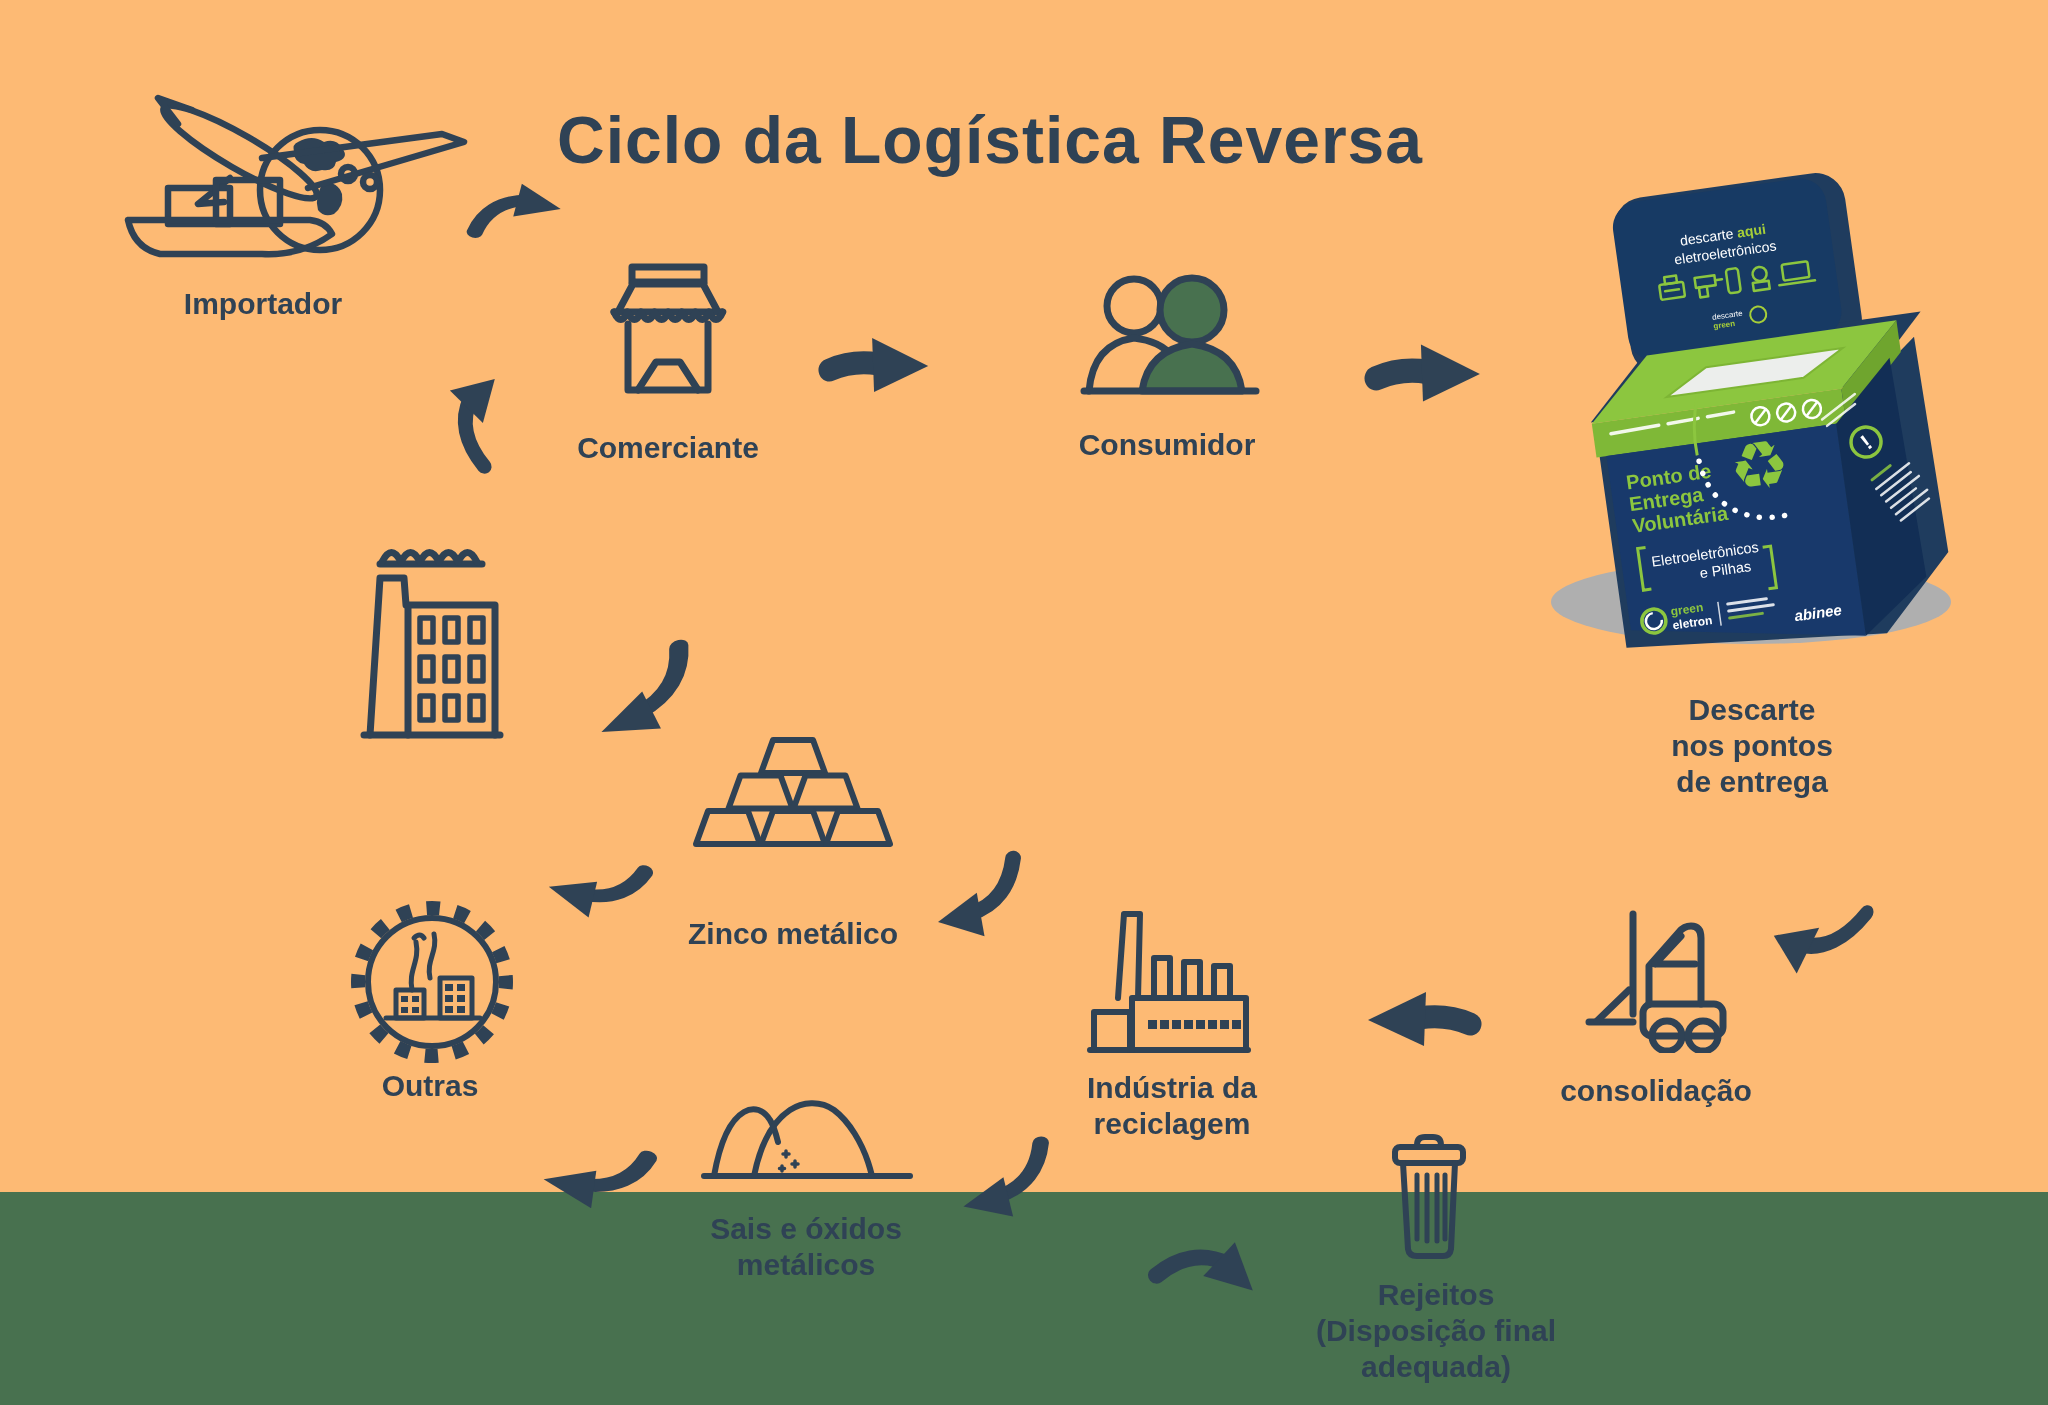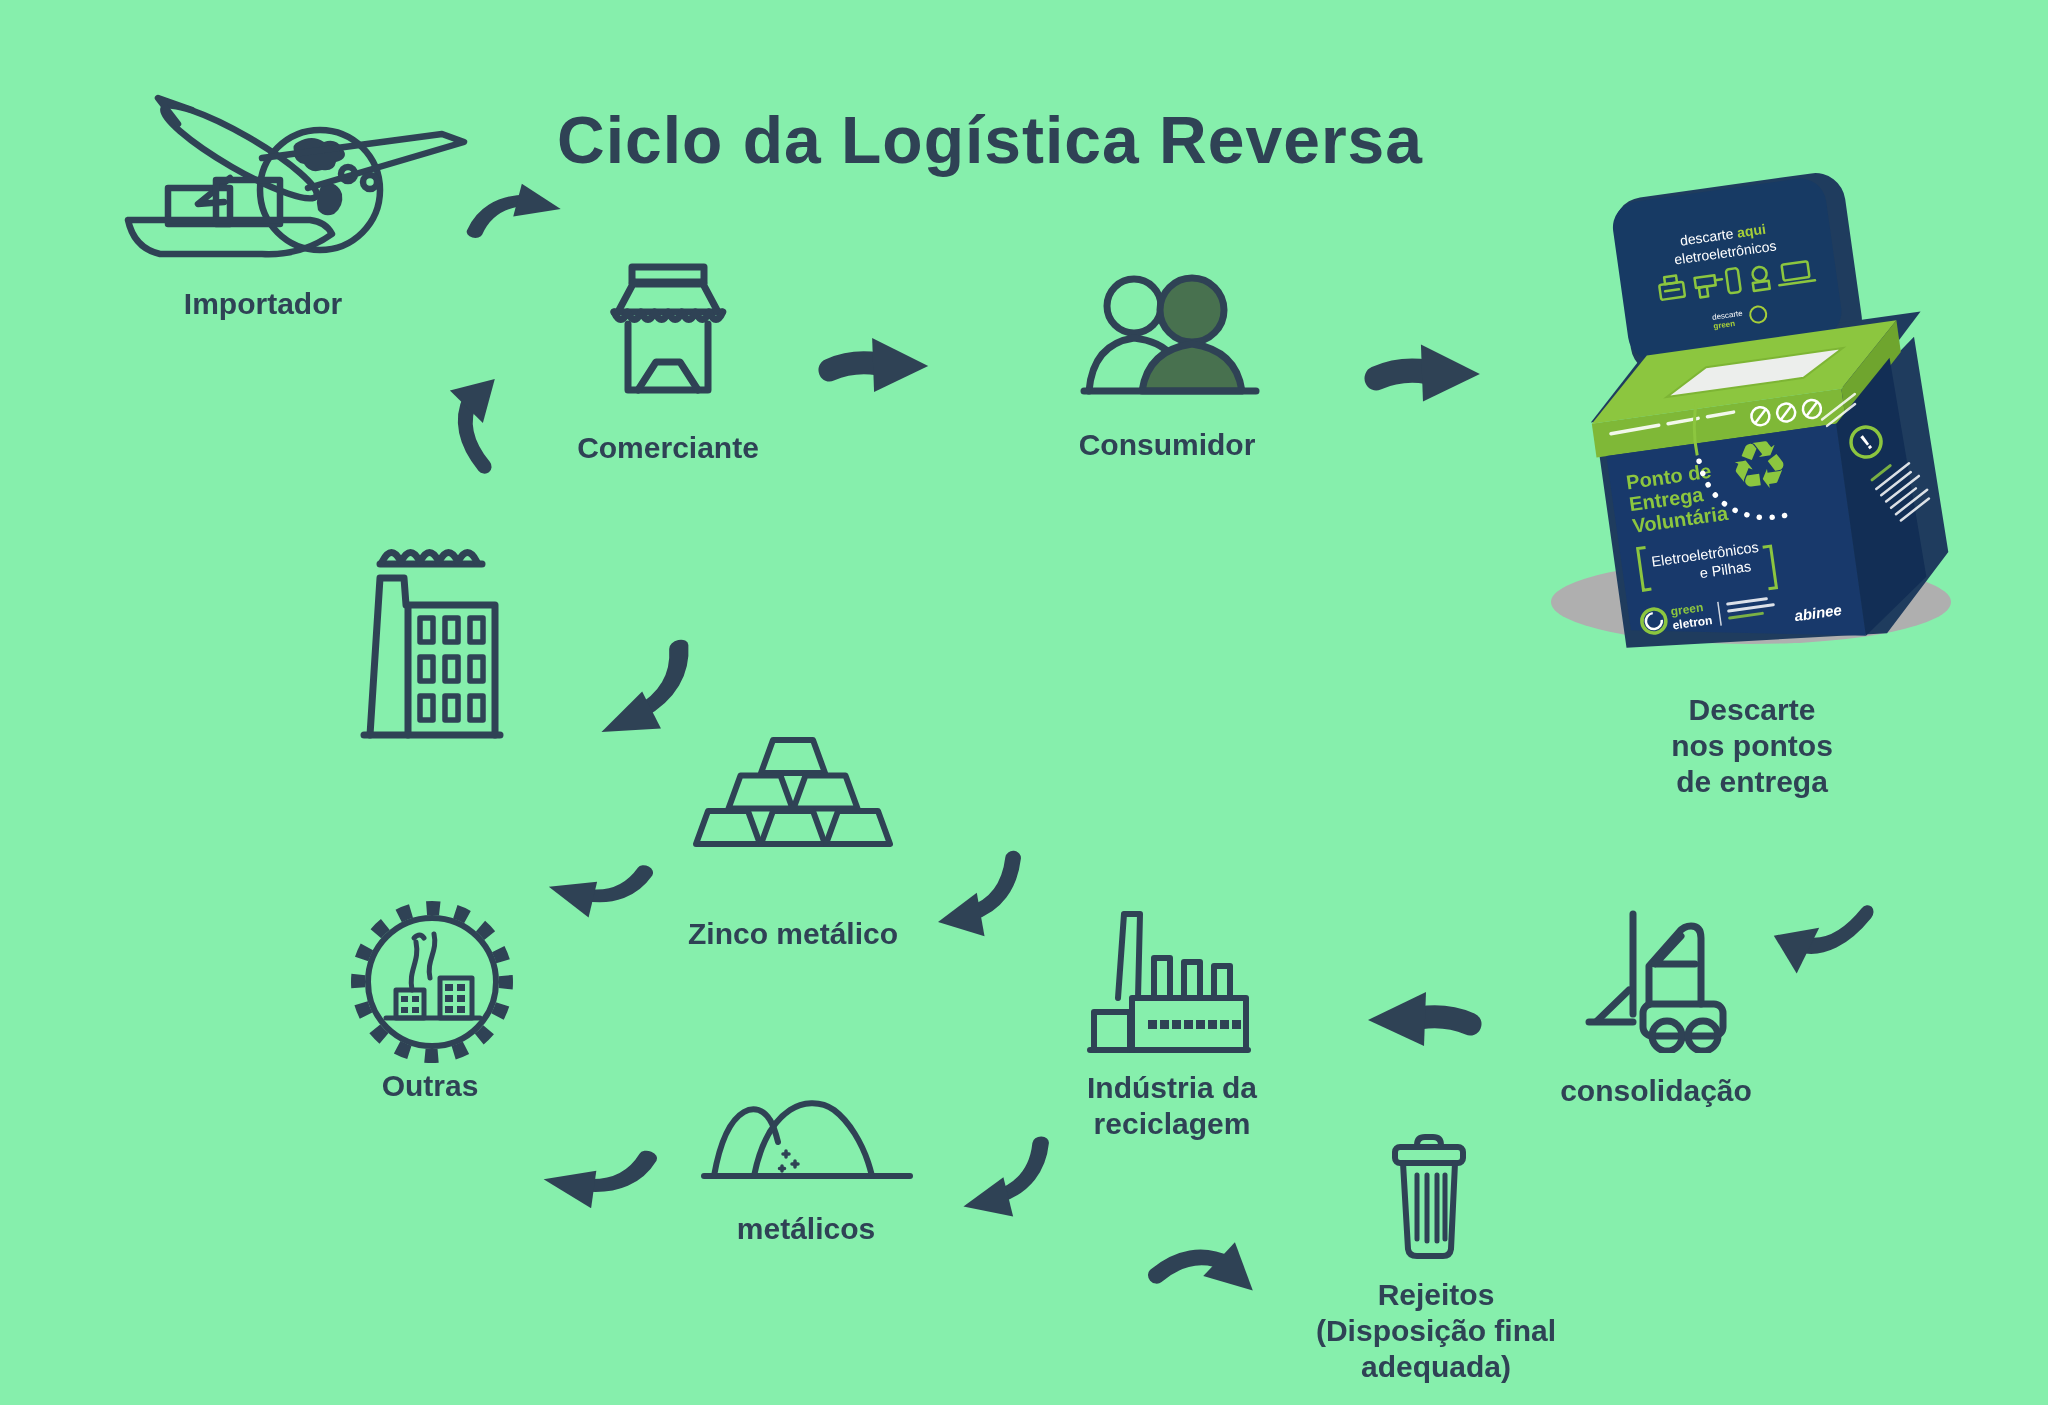--- a/index.html
+++ b/index.html
@@ -1,17 +1,17 @@
 <!DOCTYPE html>
 <html><head>
 <meta charset="utf-8">
 <style>
   html,body{margin:0;padding:0;}
   body{width:2048px;height:1405px;background:#48714F;font-family:"Liberation Sans",sans-serif;overflow:hidden;}
-  .canvas{position:relative;width:2048px;height:1405px;background:#86efac;}
+  .canvas{position:relative;width:2048px;height:1192px;background:#fdba74;}
   .title{position:absolute;left:0;top:58px;width:1980px;text-align:center;
          font-size:66px;font-weight:bold;color:#2F4255;letter-spacing:1px;}
   .lbl{position:absolute;width:460px;margin-left:-230px;text-align:center;
        font-size:30px;font-weight:bold;color:#2F4255;line-height:36px;}
   .icon{position:absolute;}
   .ic{stroke:#2F4255;fill:none;stroke-linecap:round;stroke-linejoin:round;}
   .fill{fill:#2F4255;stroke:none;}
   .arrow{position:absolute;color:#2F4255;}
   .defs{position:absolute;width:0;height:0;}
   text{font-family:"Liberation Sans",sans-serif;}
@@ -248,20 +248,21 @@
 
   <svg class="icon" style="left:698px;top:1062px;" width="218" height="126" viewBox="0 0 218 126">
     <g class="ic" stroke-width="6">
       <path d="M6,114 H212"></path>
       <path d="M16,114 C22,80 32,58 46,50 C56,44 66,48 72,58 C76,64 78,72 80,80"></path>
       <path d="M56,114 C62,84 74,60 92,48 C104,40 122,38 136,48 C152,60 164,82 170,100 C172,106 173,110 174,114"></path>
       <path d="M88,89 v6 M85,92 h6 M97,99 v6 M94,102 h6 M84,104 v5 M81.5,106.5 h5" stroke-width="3.5"></path>
     </g>
   </svg>
   <div class="lbl" style="left:806px;top:1211px;">
+    <span style="display:block">Sais e óxidos</span>
     <span style="display:block">metálicos</span>
   </div>
 
   <svg class="icon" style="left:690px;top:732px;" width="206" height="122" viewBox="0 0 206 122">
     <g class="ic" stroke-width="6">
       <path d="M71,41 L83,8 L123,8 L135,41 Z"></path>
       <path d="M38.5,76.5 L50.5,43.5 L90.5,43.5 L102.5,76.5 Z"></path>
       <path d="M103.5,76.5 L115.5,43.5 L155.5,43.5 L167.5,76.5 Z"></path>
       <path d="M6,112 L18,79 L58,79 L70,112 Z"></path>
       <path d="M71,112 L83,79 L123,79 L135,112 Z"></path>

